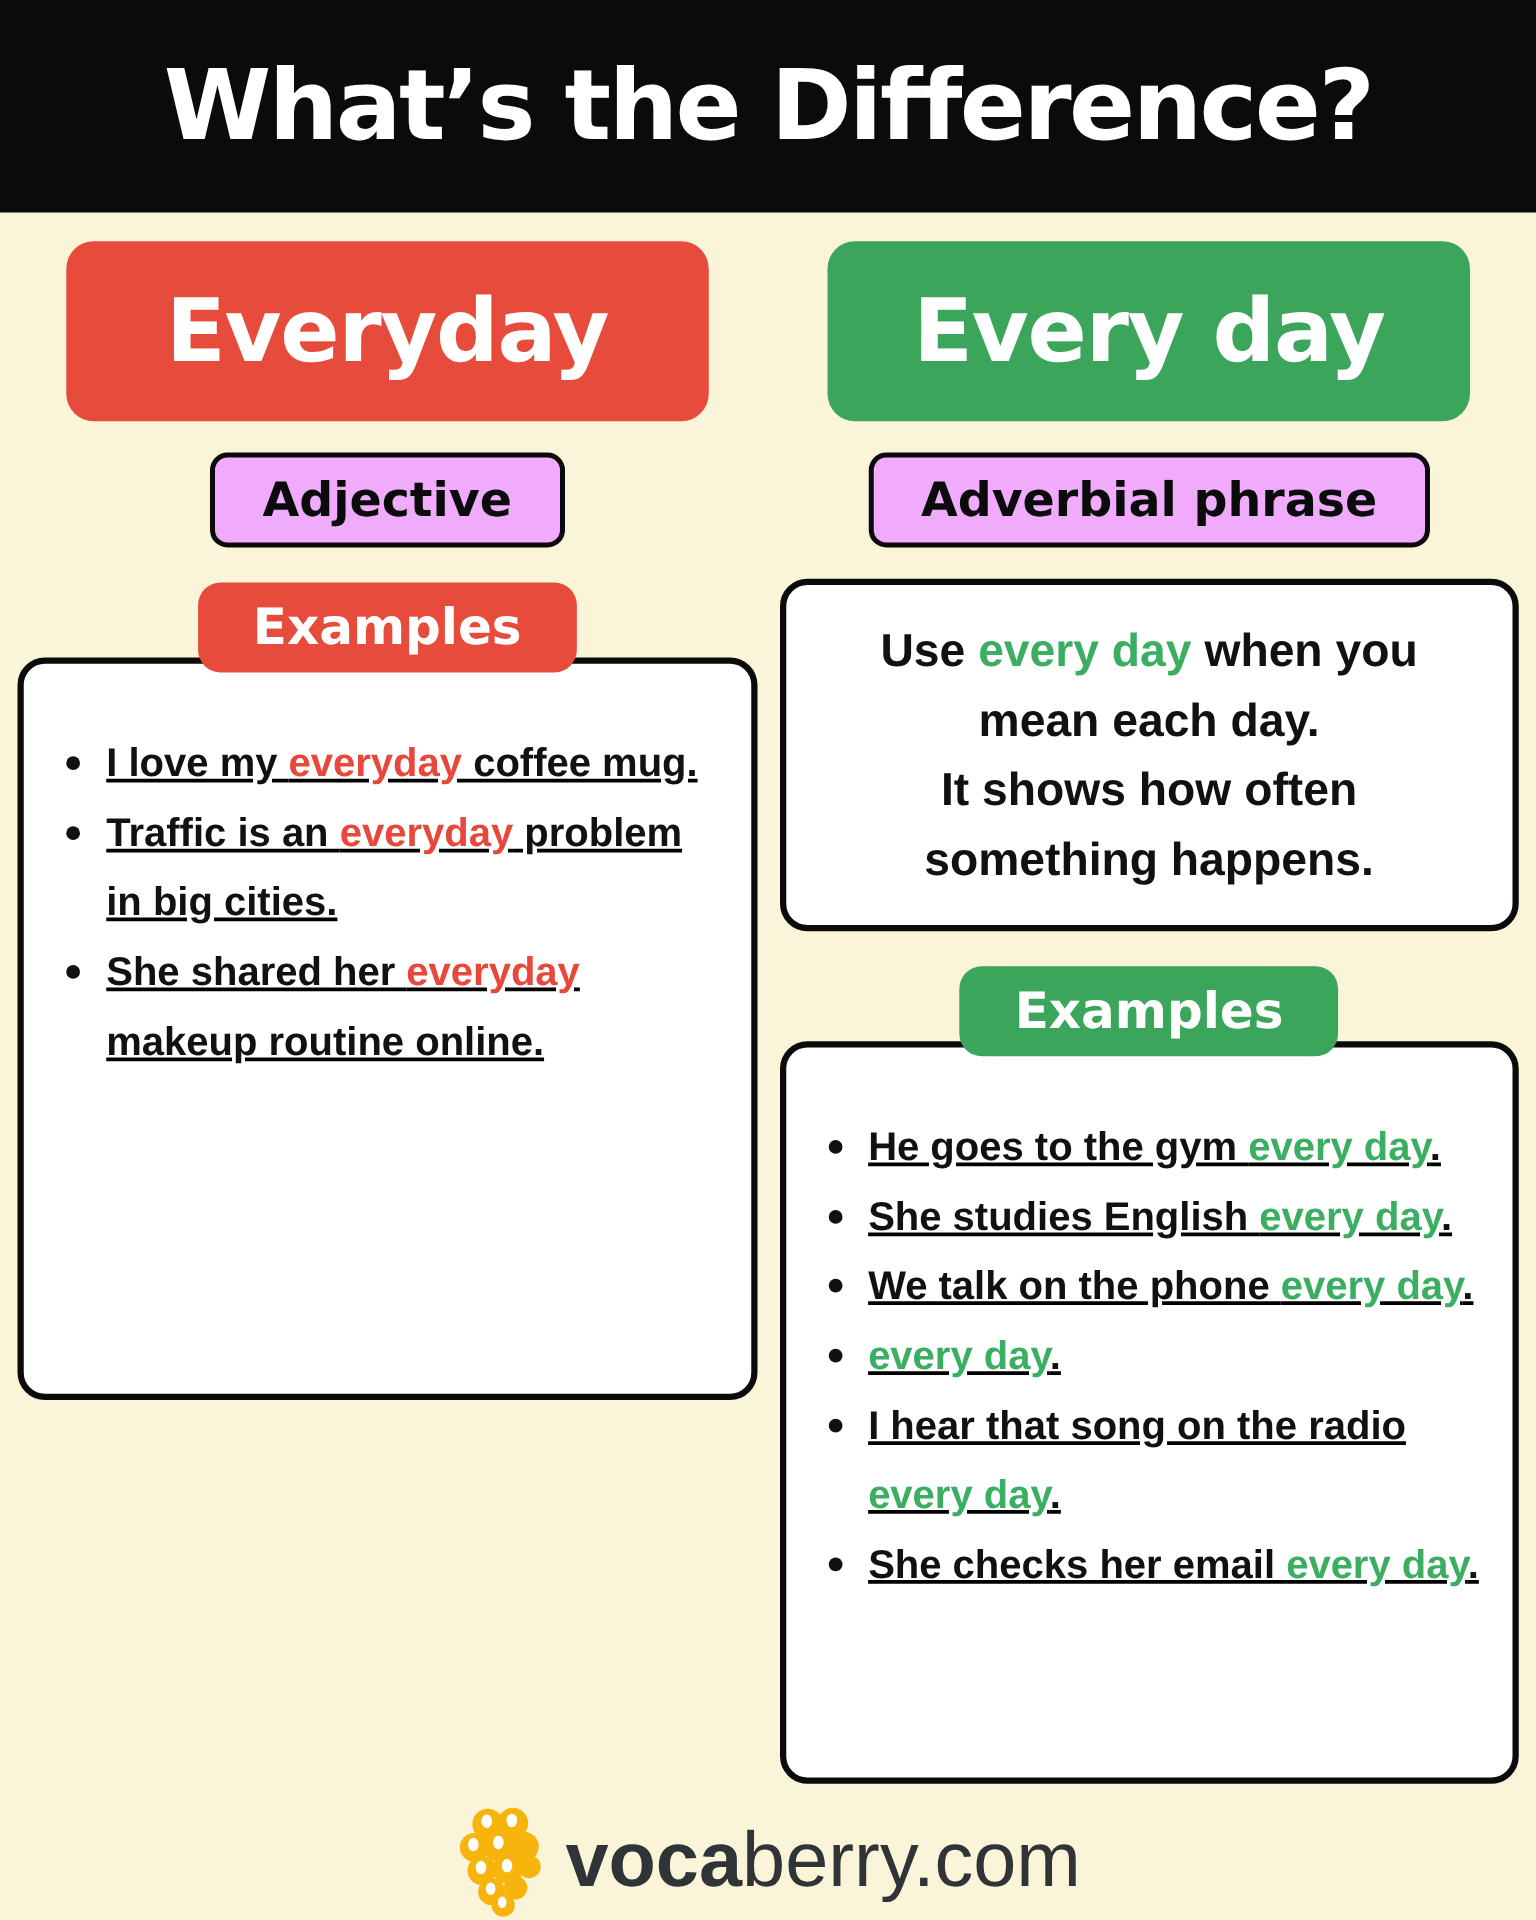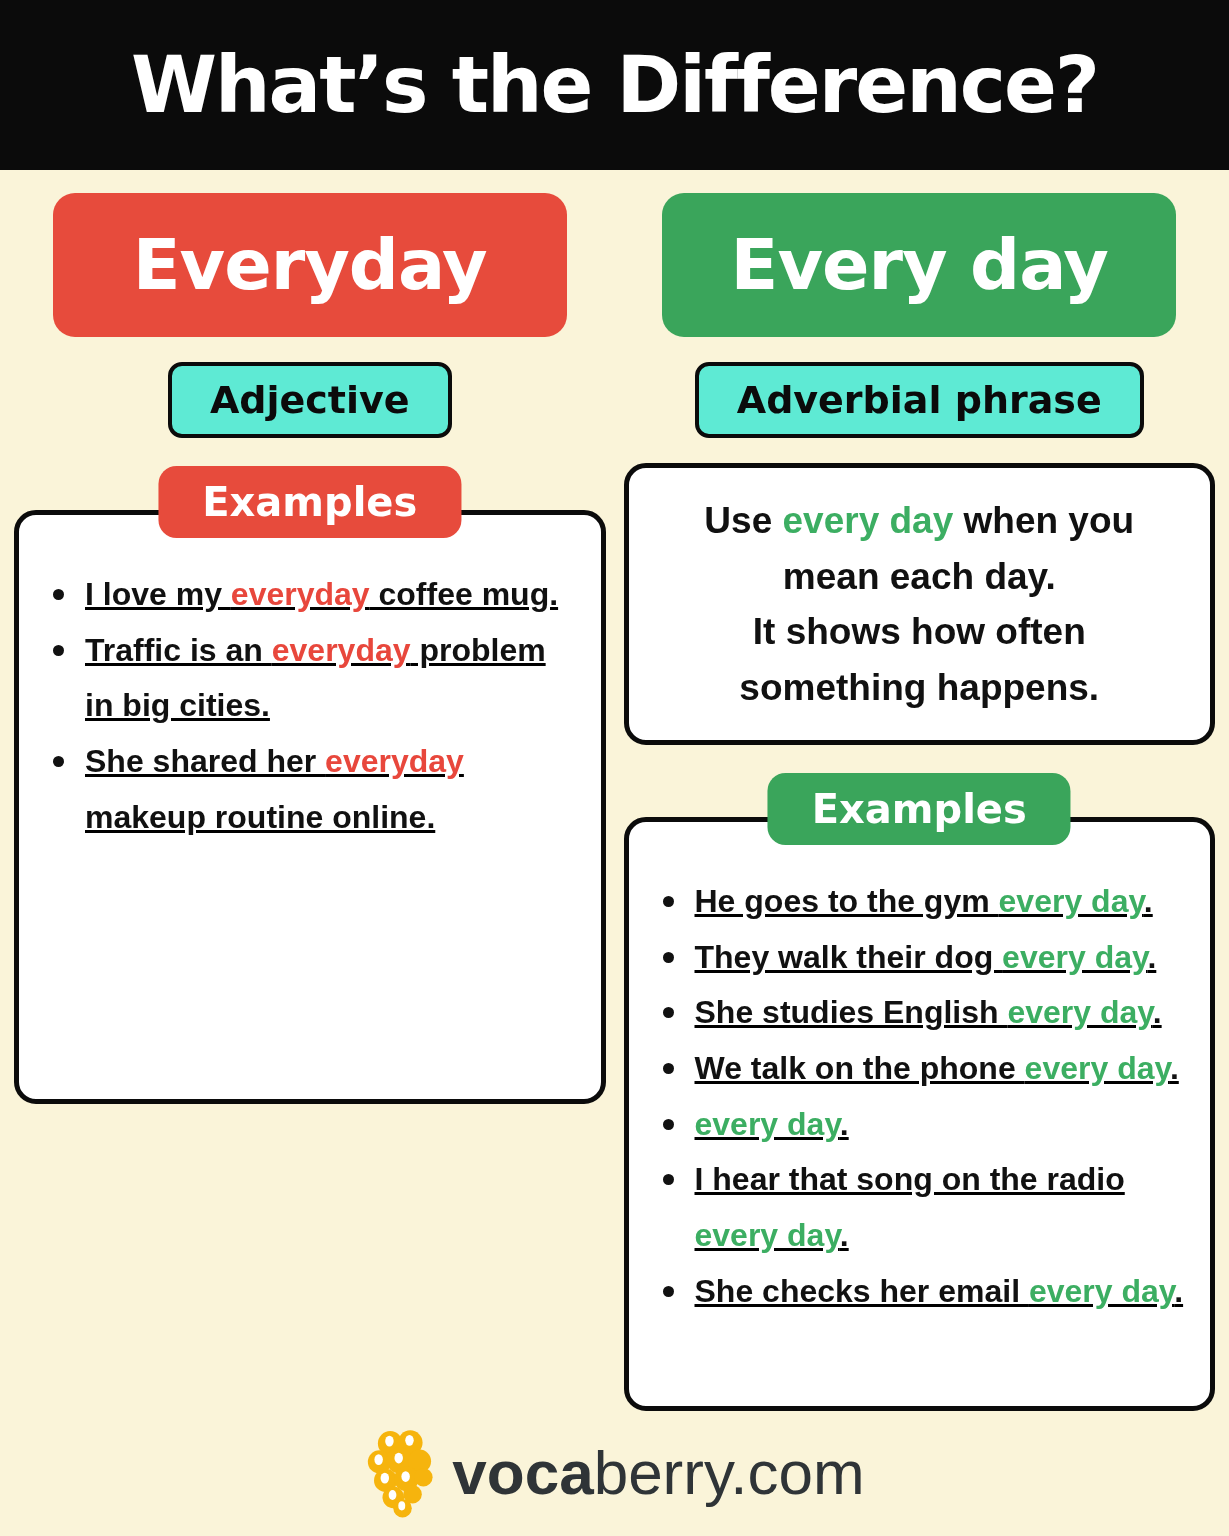--- a/index.html
+++ b/index.html
@@ -56,21 +56,21 @@
     font-weight: 800;
     font-size: 70px;
     letter-spacing: -1px;
     color: #ffffff;
     white-space: nowrap;
   }
 
   .pos-box {
     margin-top: 25px;
     height: 76px;
-    background: #5eead4;
+    background: #f0abfc;
     border: 4px solid #0b0b0b;
     border-radius: 14px;
     display: flex;
     align-items: center;
     justify-content: center;
     padding: 0 38px;
   }
   .pos-box span {
     font-family: "DejaVu Sans", "Liberation Sans", sans-serif;
     font-weight: 800;
@@ -97,21 +97,21 @@
     line-height: 1.5;
     color: #111111;
     text-align: center;
     white-space: pre-line;
   }
 
   .examples-wrap {
     margin-top: 28px;
     width: 100%;
     position: relative;
-    padding-top: 44px;
+    padding-top: 60px;
     flex: 1 1 auto;
   }
   .examples-badge {
     position: absolute;
     top: 0;
     left: 50%;
     transform: translateX(-50%);
     background: var(--accent);
     border-radius: 18px;
     padding: 13px 44px;
@@ -220,21 +220,20 @@
 It shows how often
 something happens.</span></p>
       </div>
       <div class="examples-wrap">
         <div class="examples-badge">
           <span>Examples</span>
         </div>
         <div class="examples-card">
           <ul class="examples-list">
               <li><span>He goes to the gym </span><span class="hl">every day</span><span>.</span></li>
-              <li><span>They walk their dog </span><span class="hl">every day</span><span>.</span></li>
               <li><span>She studies English </span><span class="hl">every day</span><span>.</span></li>
               <li><span>We talk on the phone </span><span class="hl">every day</span><span>.</span></li>
               <li><span class="hl">every day</span><span>.</span></li>
               <li><span>I hear that song on the radio
 </span><span class="hl">every day</span><span>.</span></li>
               <li><span>She checks her email </span><span class="hl">every day</span><span>.</span></li>
             </ul>
         </div>
       </div>
     </section>

